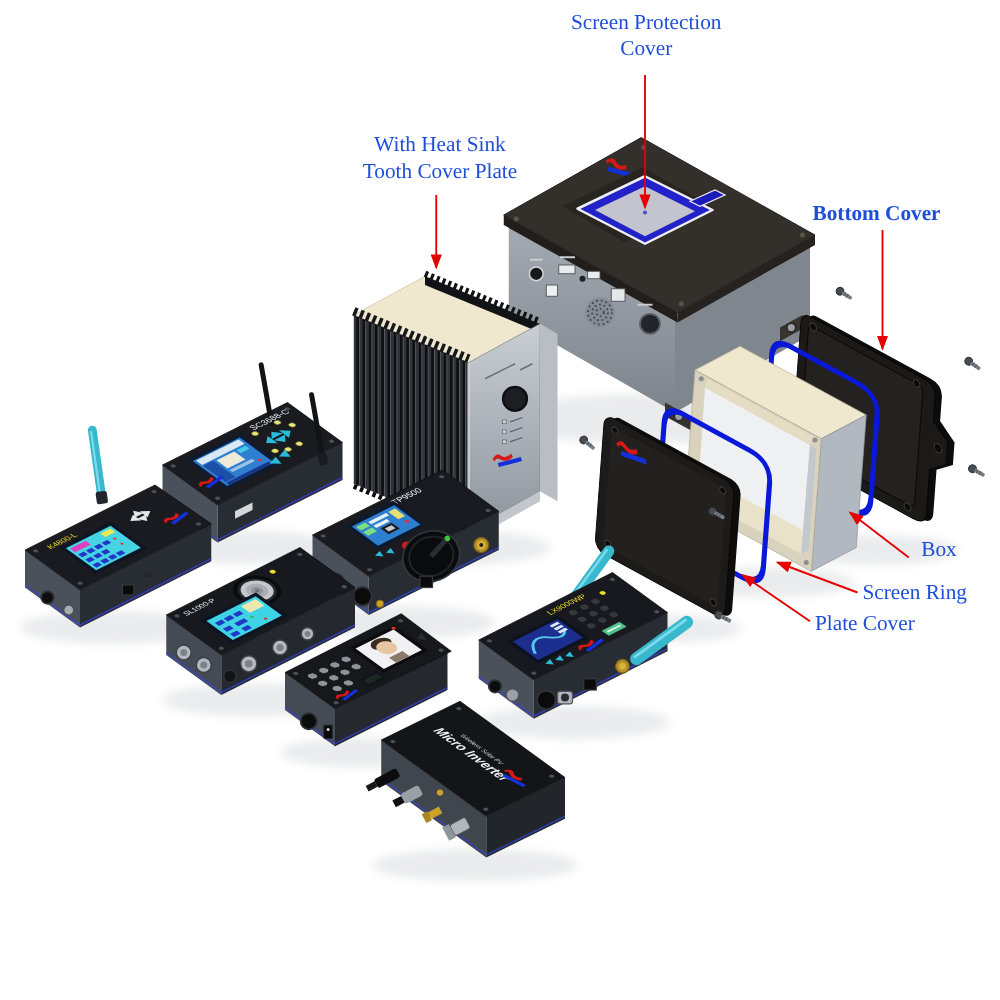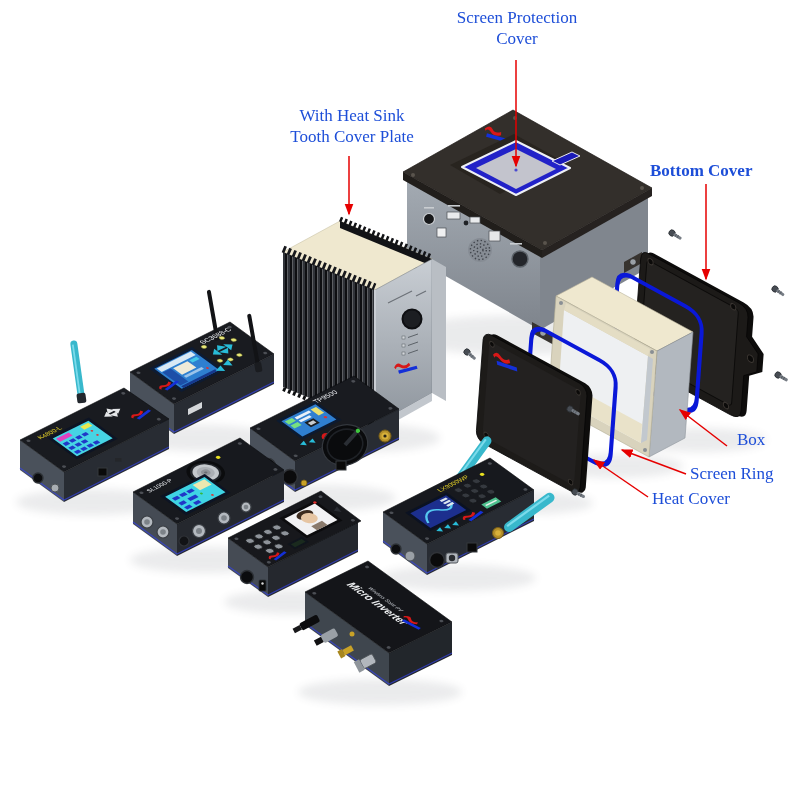--- a/index.html
+++ b/index.html
@@ -568,14 +568,14 @@
 </svg>
 
 
 <div class="anno center" style="left:427px;top:8px;width:180px;">Screen Protection
 Cover</div>
 <div class="anno center" style="left:272px;top:106px;width:160px;">With Heat Sink
 Tooth Cover Plate</div>
 <div class="anno" style="left:650px;top:161px;font-weight:bold;">Bottom Cover</div>
 <div class="anno" style="left:737px;top:417px;margin-top:13px;">Box</div>
 <div class="anno" style="left:690px;top:464px;">Screen Ring</div>
-<div class="anno" style="left:652px;top:489px;">Heat Cover</div>
+<div class="anno" style="left:652px;top:489px;">Plate Cover</div>
 </div>
 
 </body></html>

